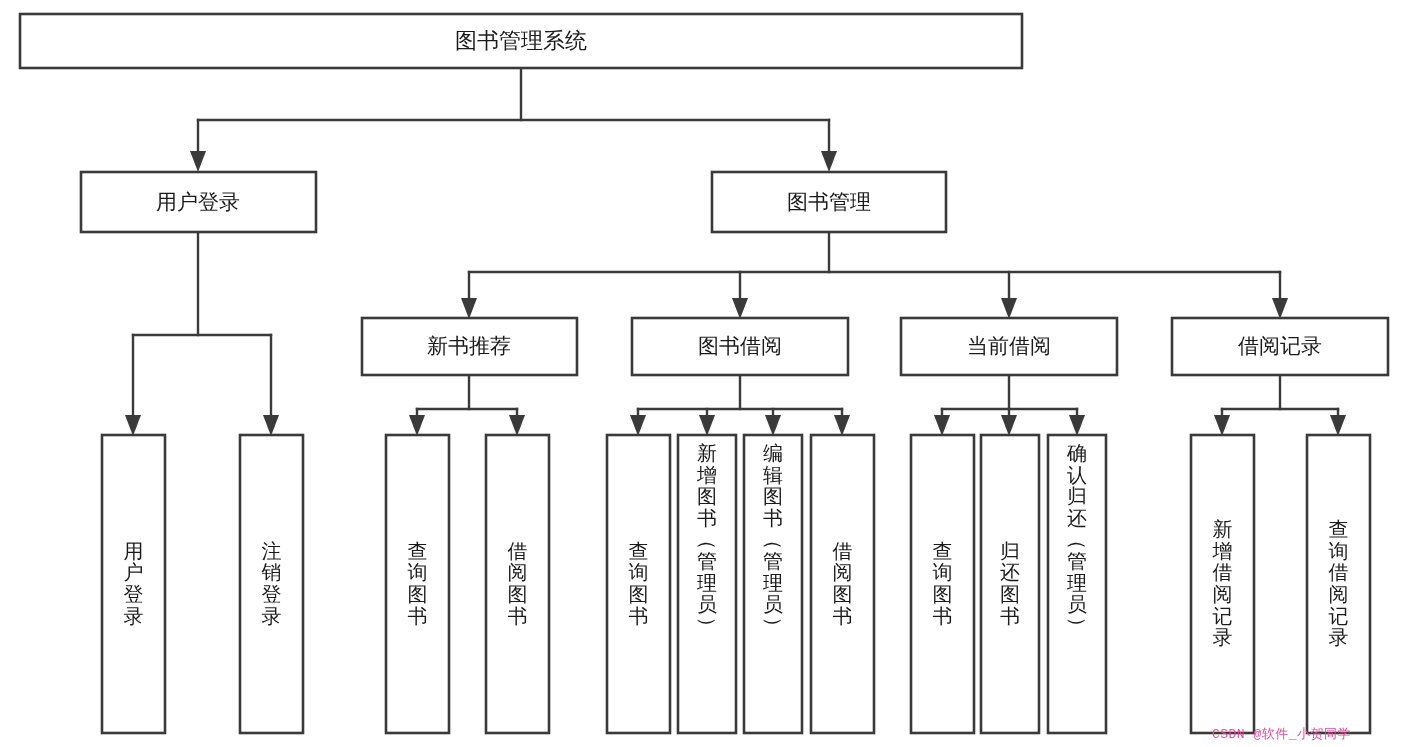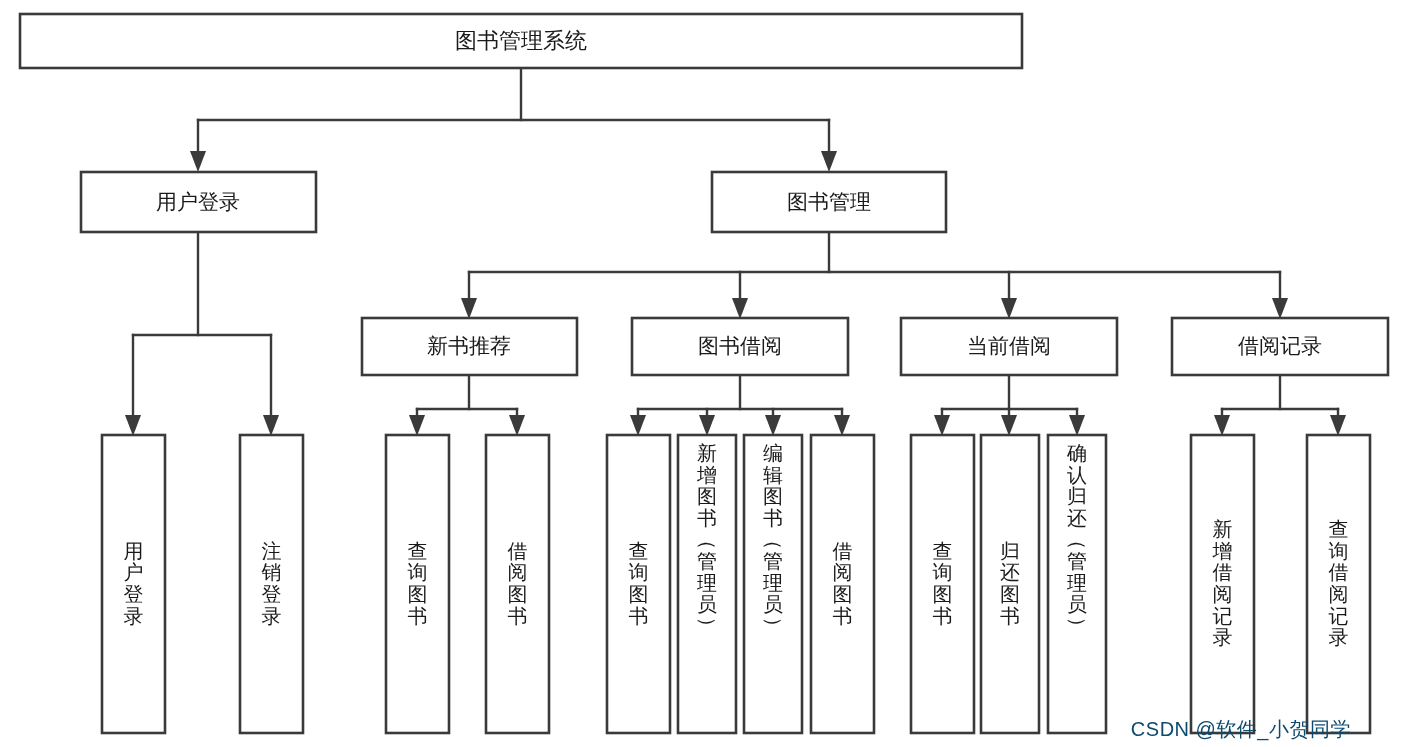--- a/index.html
+++ b/index.html
@@ -74,23 +74,23 @@
     display: block;
     text-align: center;
   }
   .vlabel span.rot {
     transform: rotate(90deg);
   }
   .watermark {
     position: absolute;
     right: 8px;
     bottom: 4px;
-    font-family: Liberation Sans, sans-serif;
-    font-size: 20px;
-    color: #0c4a6e;
+    font-family: Liberation Mono, monospace;
+    font-size: 13px;
+    color: #ec4899;
     letter-spacing: 0.5px;
     white-space: nowrap;
   }
 </style>
 </head>
 <body>
 
 <div id="diagram-root">
 
   <svg id="flowchart" viewBox="0 0 1405 747">

